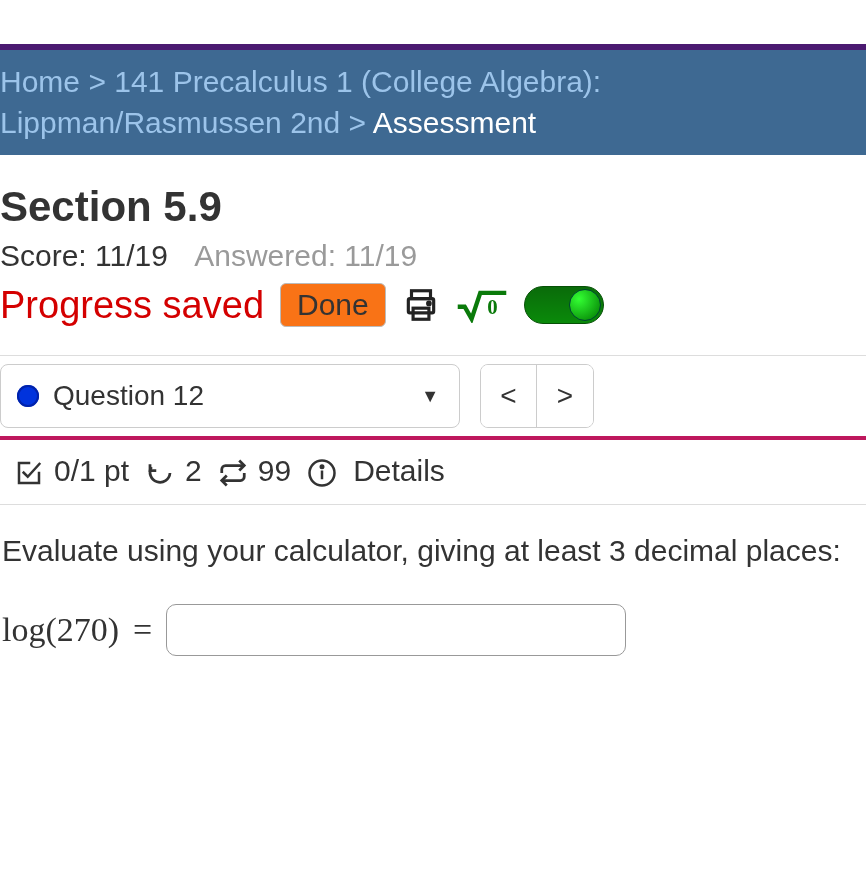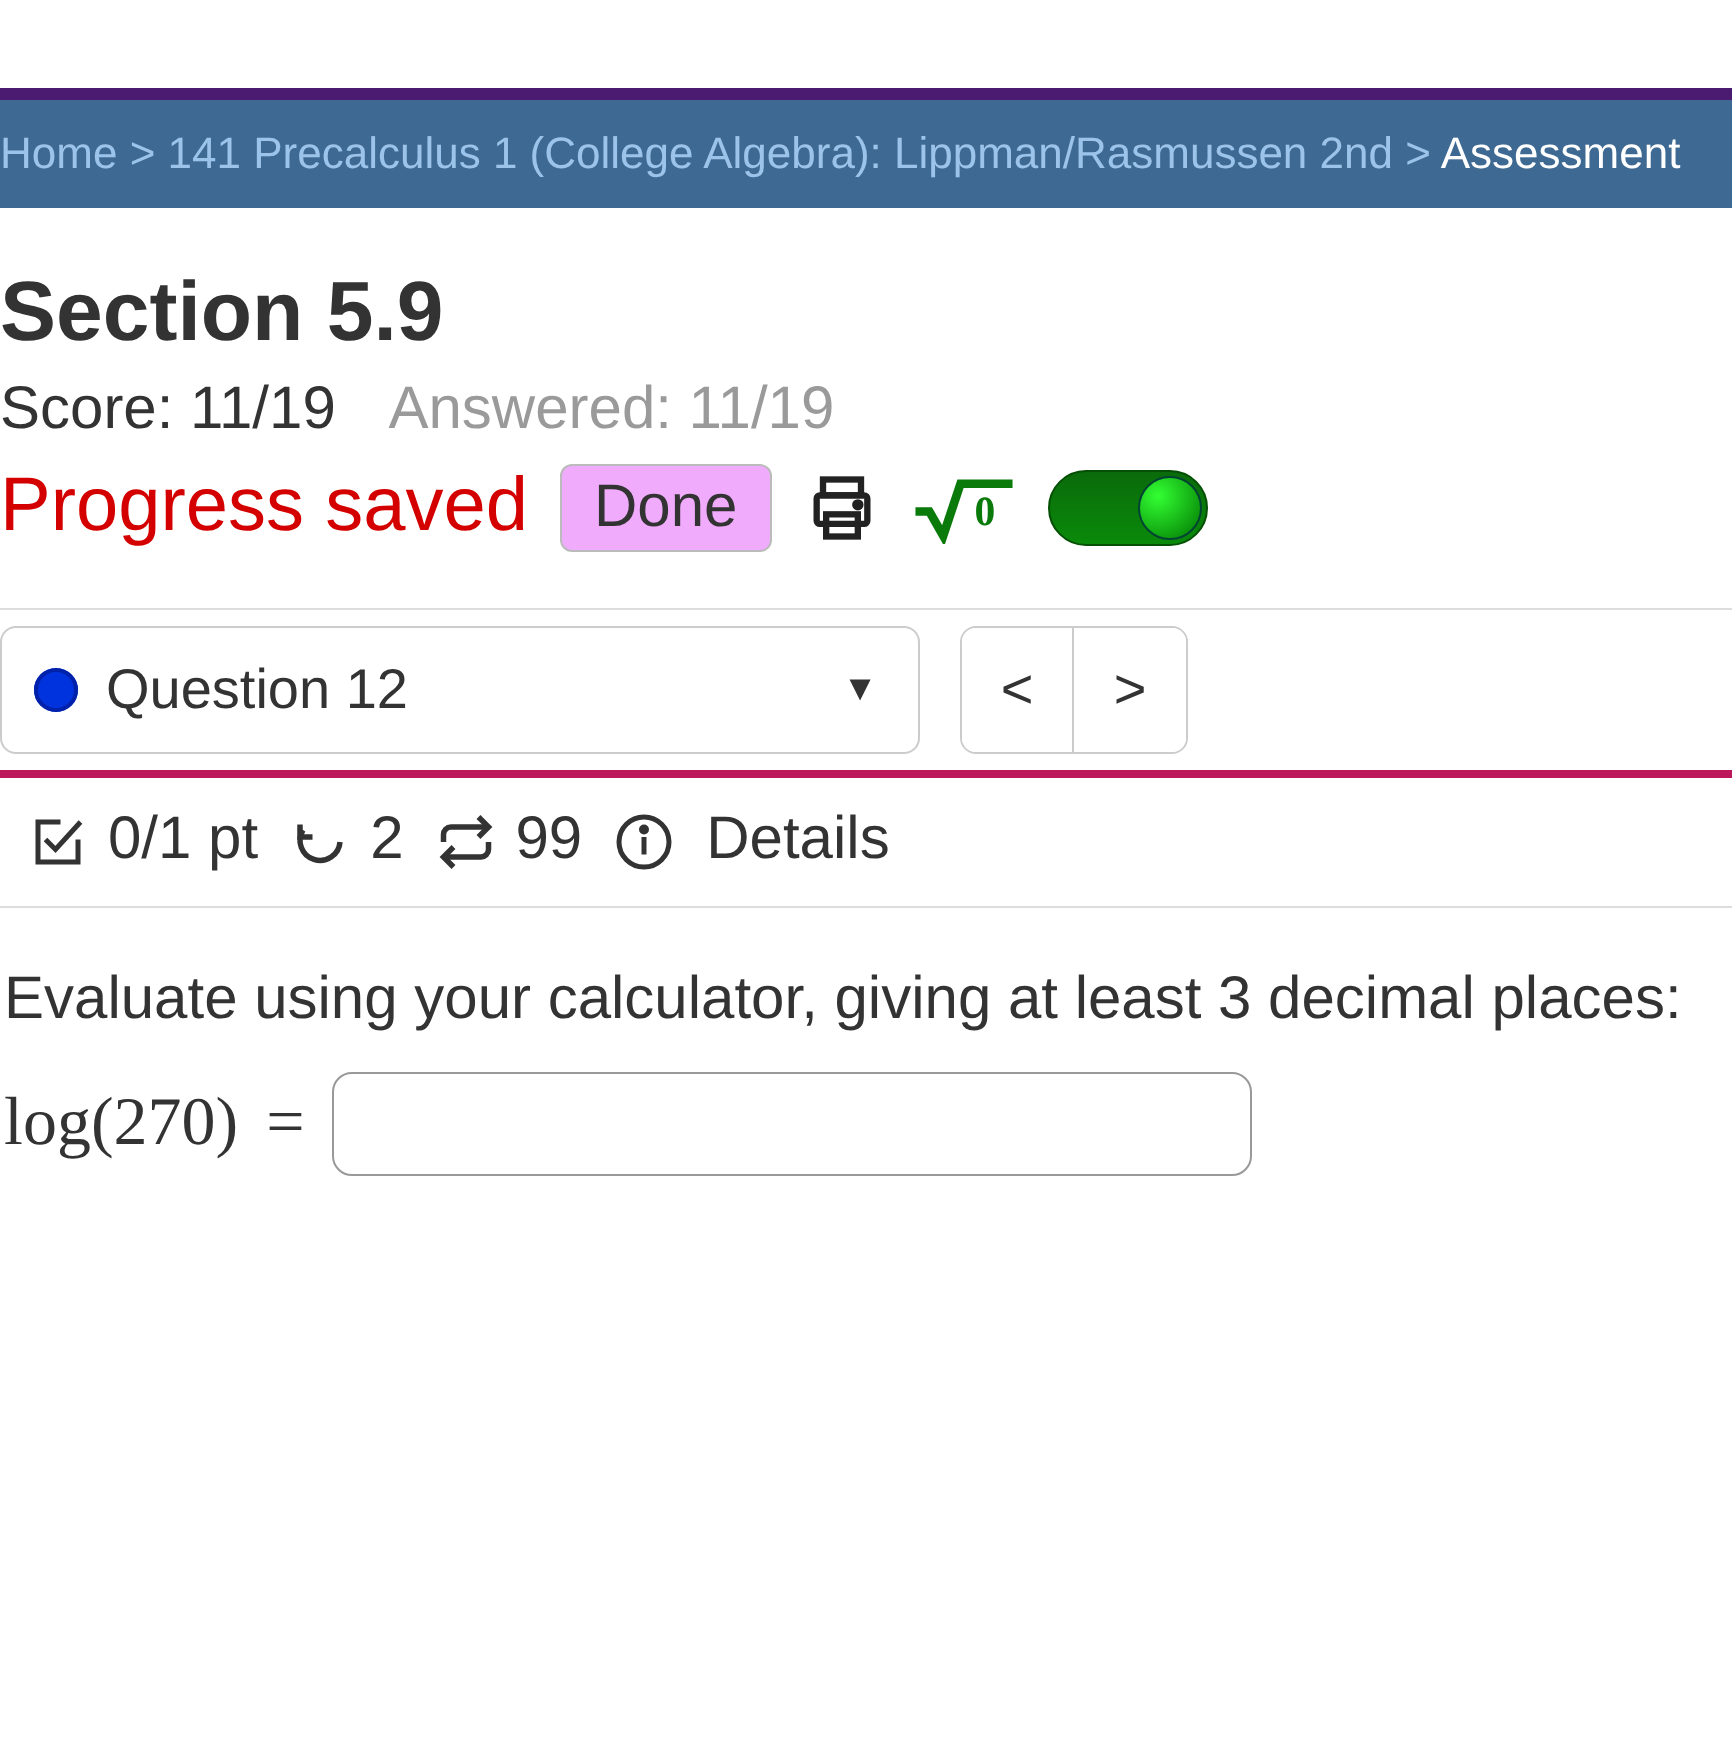--- a/index.html
+++ b/index.html
@@ -23,21 +23,21 @@
   }
   .top-border {
     height: 6px;
     background: #4b1a71;
     margin-top: 44px;
   }
   .breadcrumb {
     background: var(--breadcrumb-bg);
     color: #fff;
     padding: 12px 0 12px 0px;
-    font-size: 22px;
+    font-size: 30px;
     line-height: 1.35;
   }
   .breadcrumb a { color: var(--blue-breadcrumb); text-decoration: none; }
   .breadcrumb .sep { color: var(--blue-breadcrumb); }
   .breadcrumb .current { color: #fff; }
   main { padding: 18px 0 0 0; }
   h1 {
     margin: 10px 0 8px 0;
     font-size: 42px;
     font-weight: bold;
@@ -50,21 +50,21 @@
   }
   .scoreline .answered { color: #9a9a9a; margin-left: 18px; }
   .toolbar {
     display: flex;
     align-items: center;
     gap: 16px;
     margin: 6px 0 28px 0;
   }
   .progress-saved { color: var(--red); font-size: 38px; }
   .btn-done {
-    background: #f0abfc;
+    background: #f97316;
     border: 1px solid #bbb;
     border-radius: 6px;
     padding: 4px 16px;
     font-size: 30px;
     color: #333;
     font-family: inherit;
   }
   .icon-slot { display:inline-flex; align-items:center; justify-content:center; }
   .print-icon svg { width: 38px; height: 38px; }
   .sqrt-icon { color: #006400; font-weight: bold; font-size: 32px; display:inline-flex; align-items:center;}
@@ -127,21 +127,21 @@
   }
   .metarow .details { margin-left:6px; }
   .metarow svg { width:30px; height:30px; vertical-align:middle; }
   .question-body {
     padding: 26px 10px 28px 2px;
     font-size: 30px;
     line-height:1.35;
   }
   .answer-row {
     display:flex; align-items:center; gap:14px;
-    margin-top: 16px;
+    margin-top: 32px;
     font-family: "Times New Roman", serif;
     font-size: 34px;
   }
   .answer-row input {
     font-size: 28px;
     padding: 10px 14px;
     border:1px solid #999;
     border-radius: 10px;
     width: 460px;
     height: 52px;

